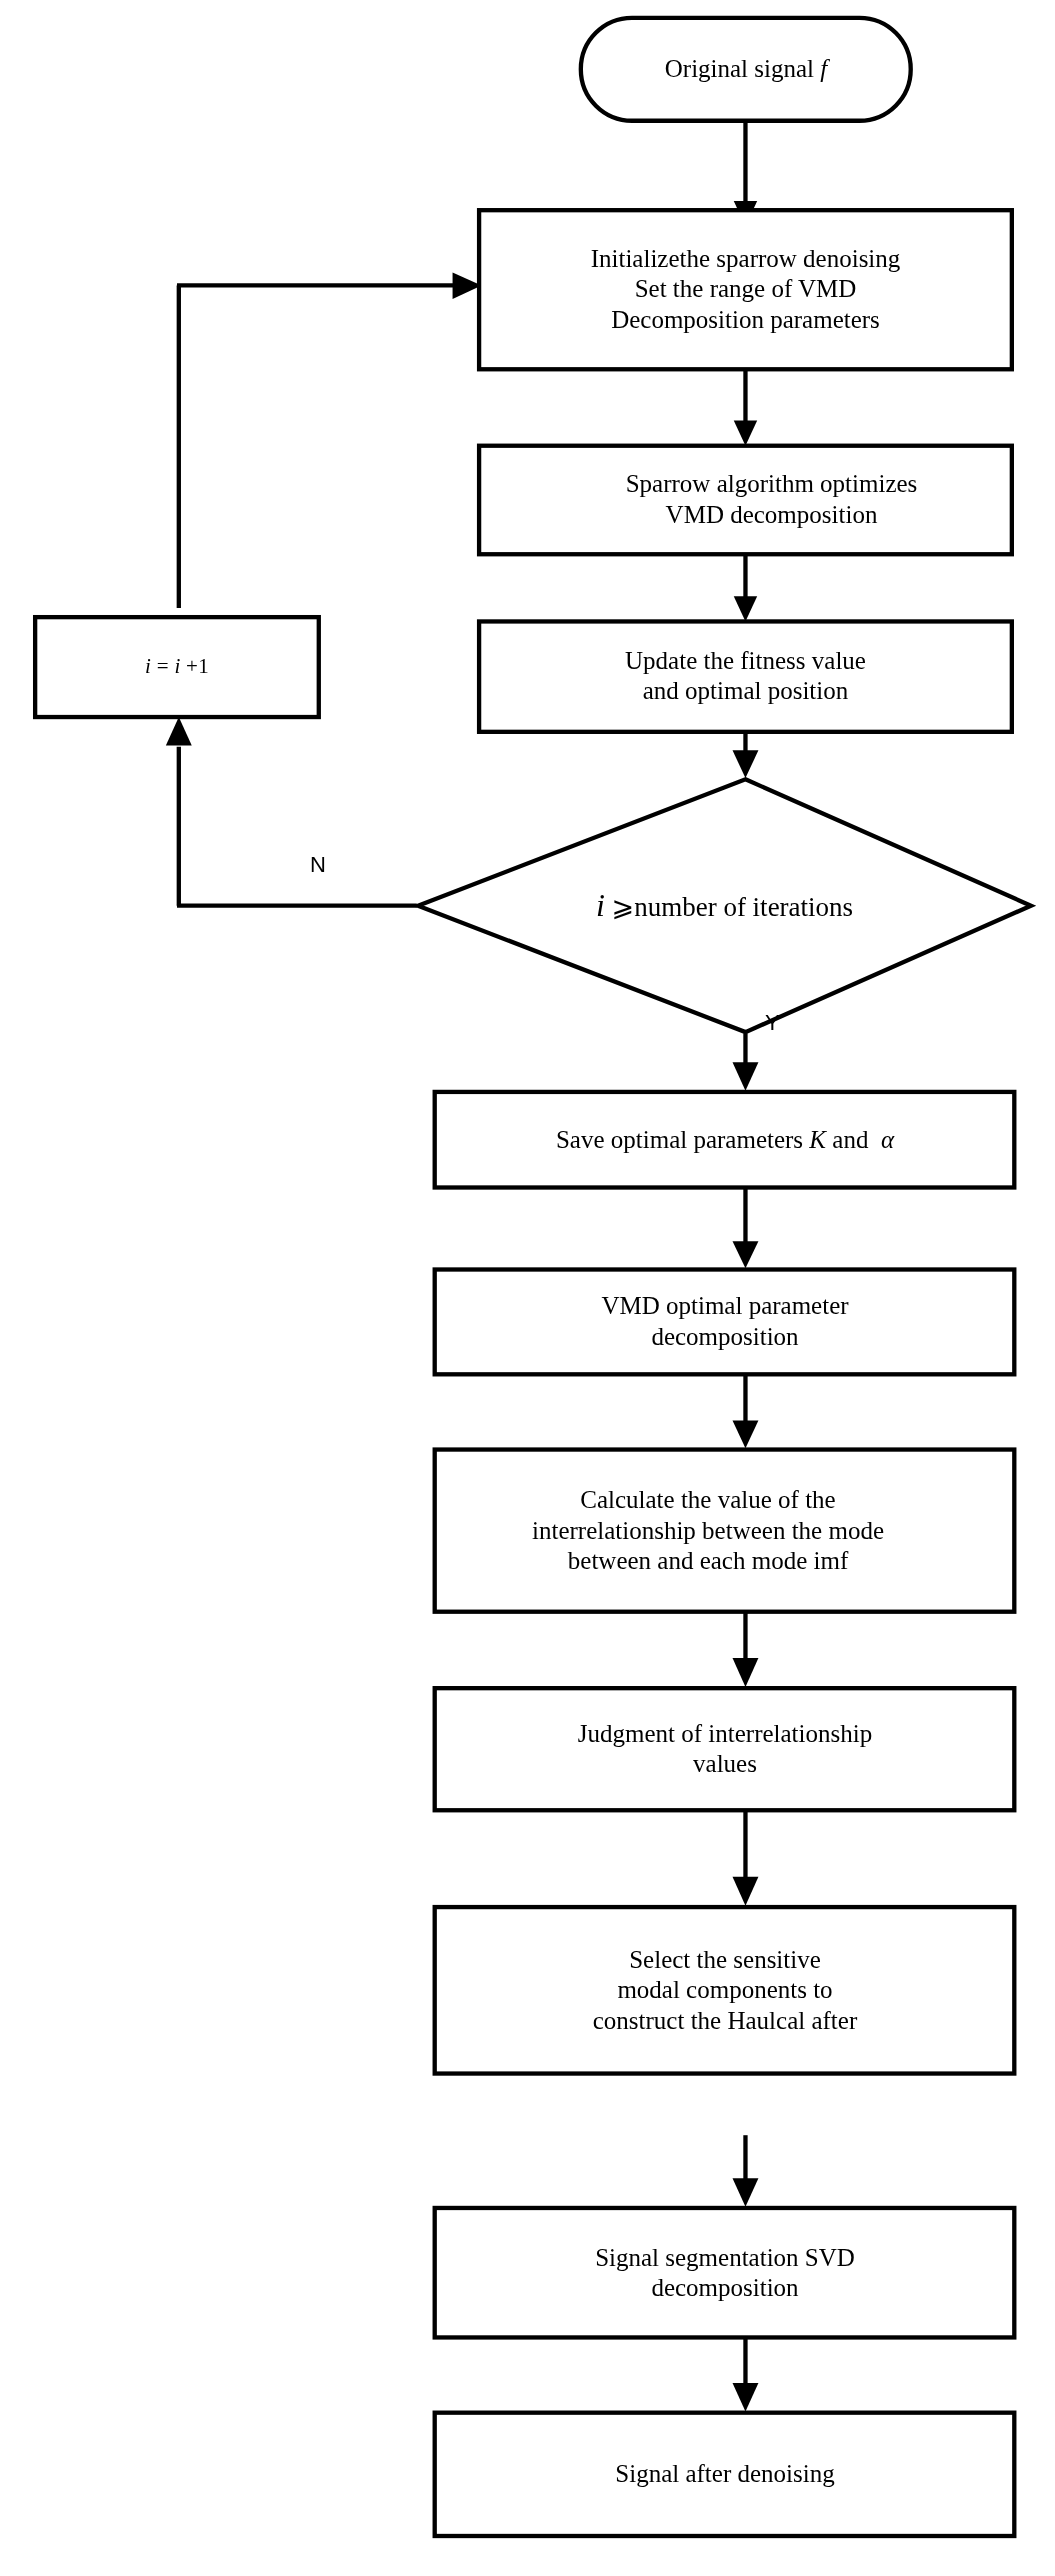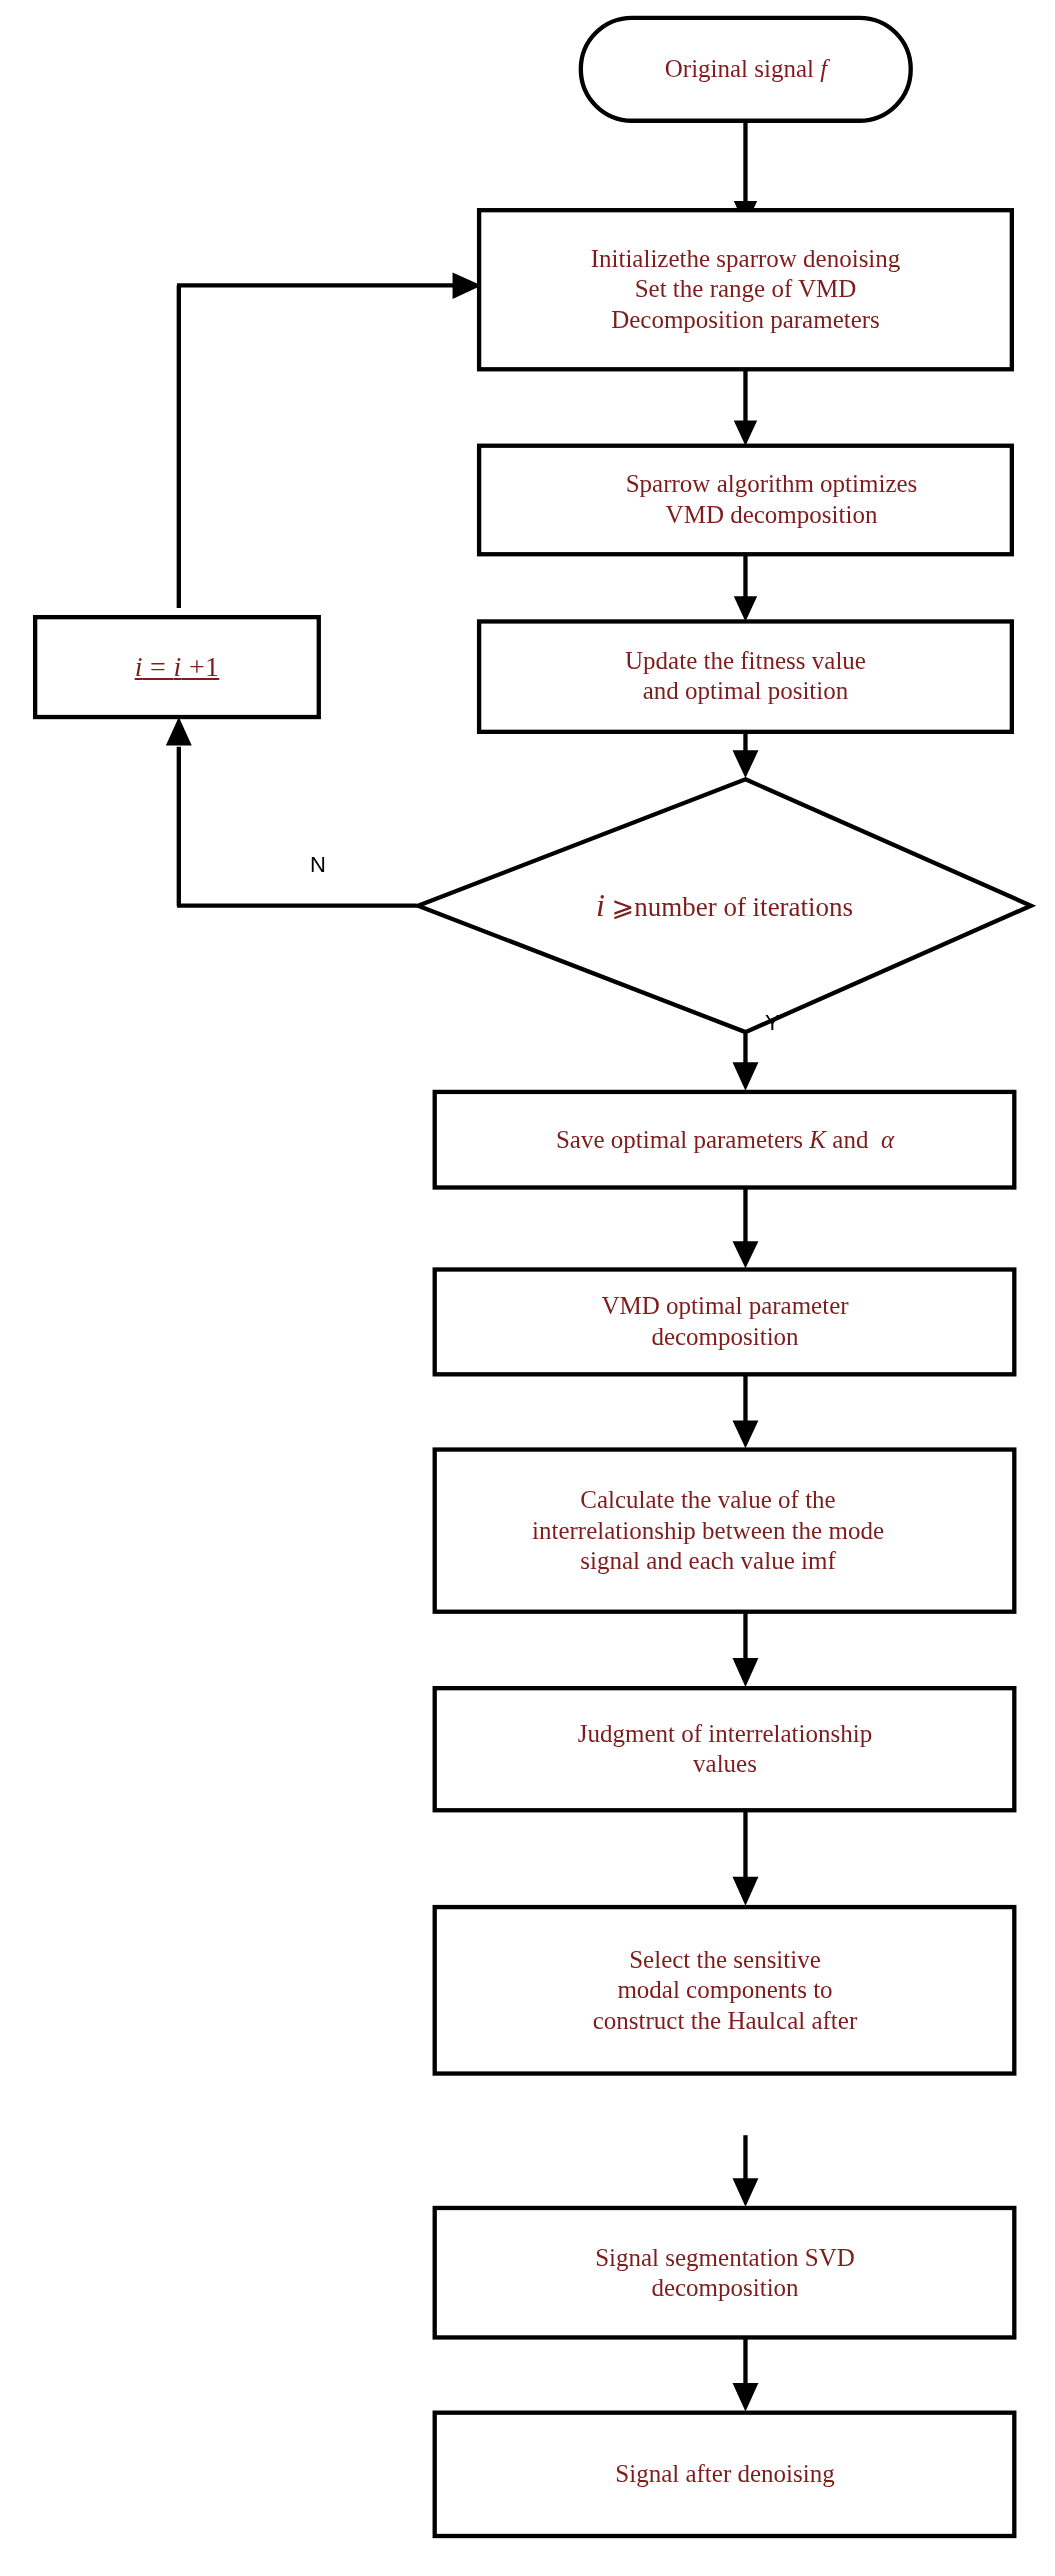--- a/index.html
+++ b/index.html
@@ -43,38 +43,37 @@
     fill: #000000;
     stroke: none;
   }
   .node-text {
     position: absolute;
     display: flex;
     flex-direction: column;
     align-items: center;
     justify-content: center;
     text-align: center;
-    color: #7f1d1d;
+    color: #000000;
     font-family: "Liberation Serif", "DejaVu Serif", serif;
     font-size: 25px;
     line-height: 1.22;
     white-space: nowrap;
     pointer-events: none;
   }
   .node-text .ln {
     display: block;
   }
   .math-i, .math-f, .math-K, .math-alpha {
     font-style: italic;
     font-family: "Liberation Serif", "DejaVu Serif", serif;
   }
   .eq-text {
-    font-size: 28px;
+    font-size: 21px;
     letter-spacing: 0.3px;
-    text-decoration: underline;
   }
   .branch-label {
     position: absolute;
     color: #000000;
     font-family: "Liberation Sans", "DejaVu Sans", sans-serif;
     font-size: 22px;
     line-height: 1;
     pointer-events: none;
   }
 </style>
@@ -213,21 +212,21 @@
   </div>
 
   <div class="node-text" style="left:435px; top:1269px; width:580px; height:105px;">
     <span class="ln">VMD optimal parameter</span>
     <span class="ln">decomposition</span>
   </div>
 
   <div class="node-text" style="left:418px; top:1450px; width:580px; height:162px;">
     <span class="ln">Calculate the value of the</span>
     <span class="ln">interrelationship between the mode</span>
-    <span class="ln">signal and each value imf</span>
+    <span class="ln">between and each mode imf</span>
   </div>
 
   <div class="node-text" style="left:435px; top:1688px; width:580px; height:122px;">
     <span class="ln">Judgment of interrelationship</span>
     <span class="ln">values</span>
   </div>
 
   <div class="node-text" style="left:435px; top:1907px; width:580px; height:167px;">
     <span class="ln">Select the sensitive</span>
     <span class="ln">modal components to</span>

